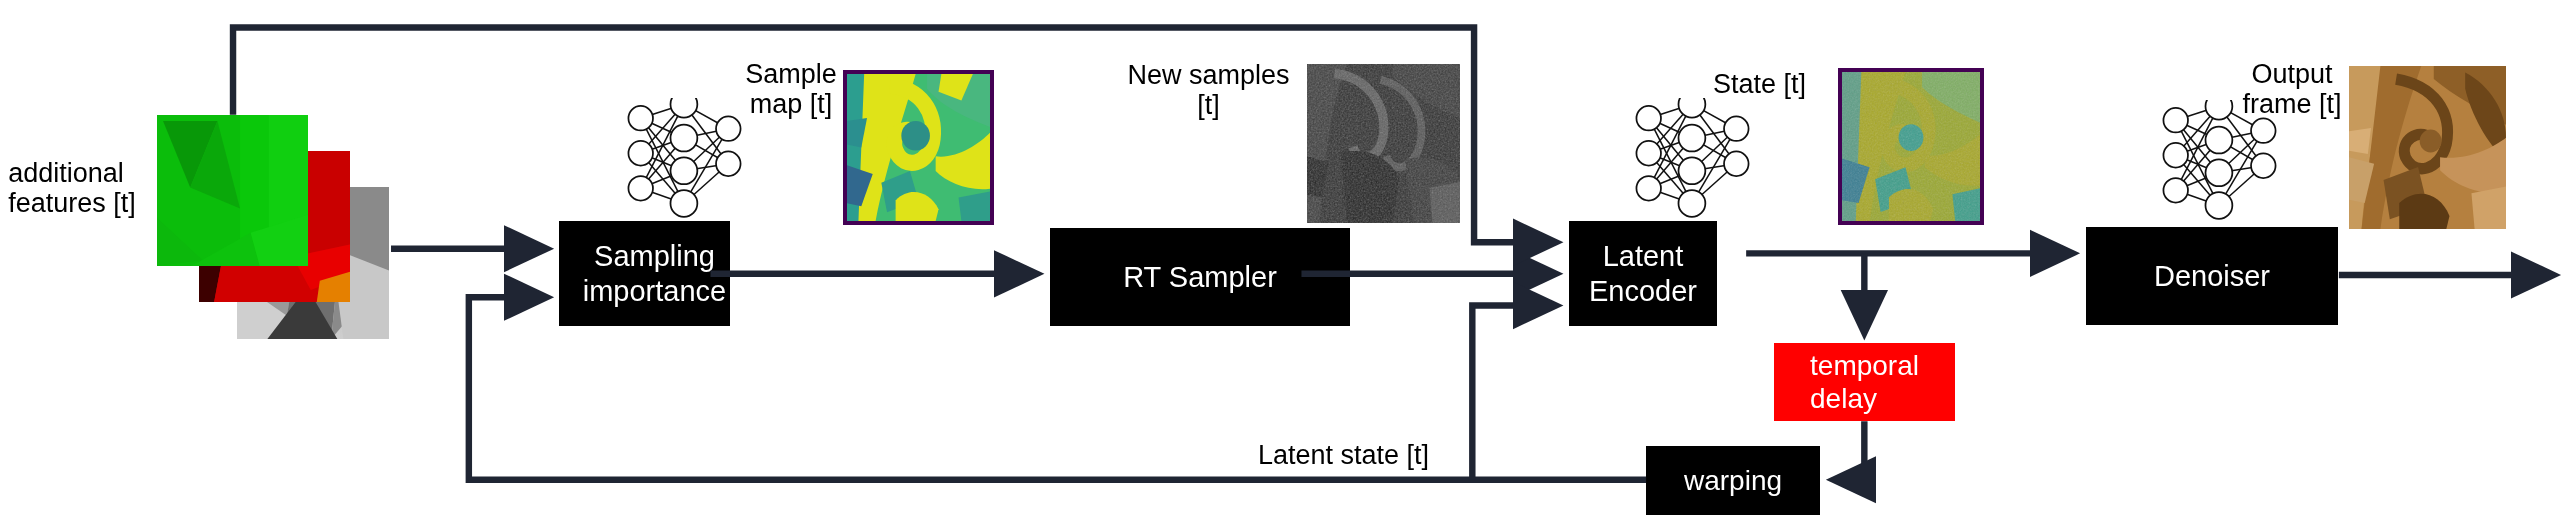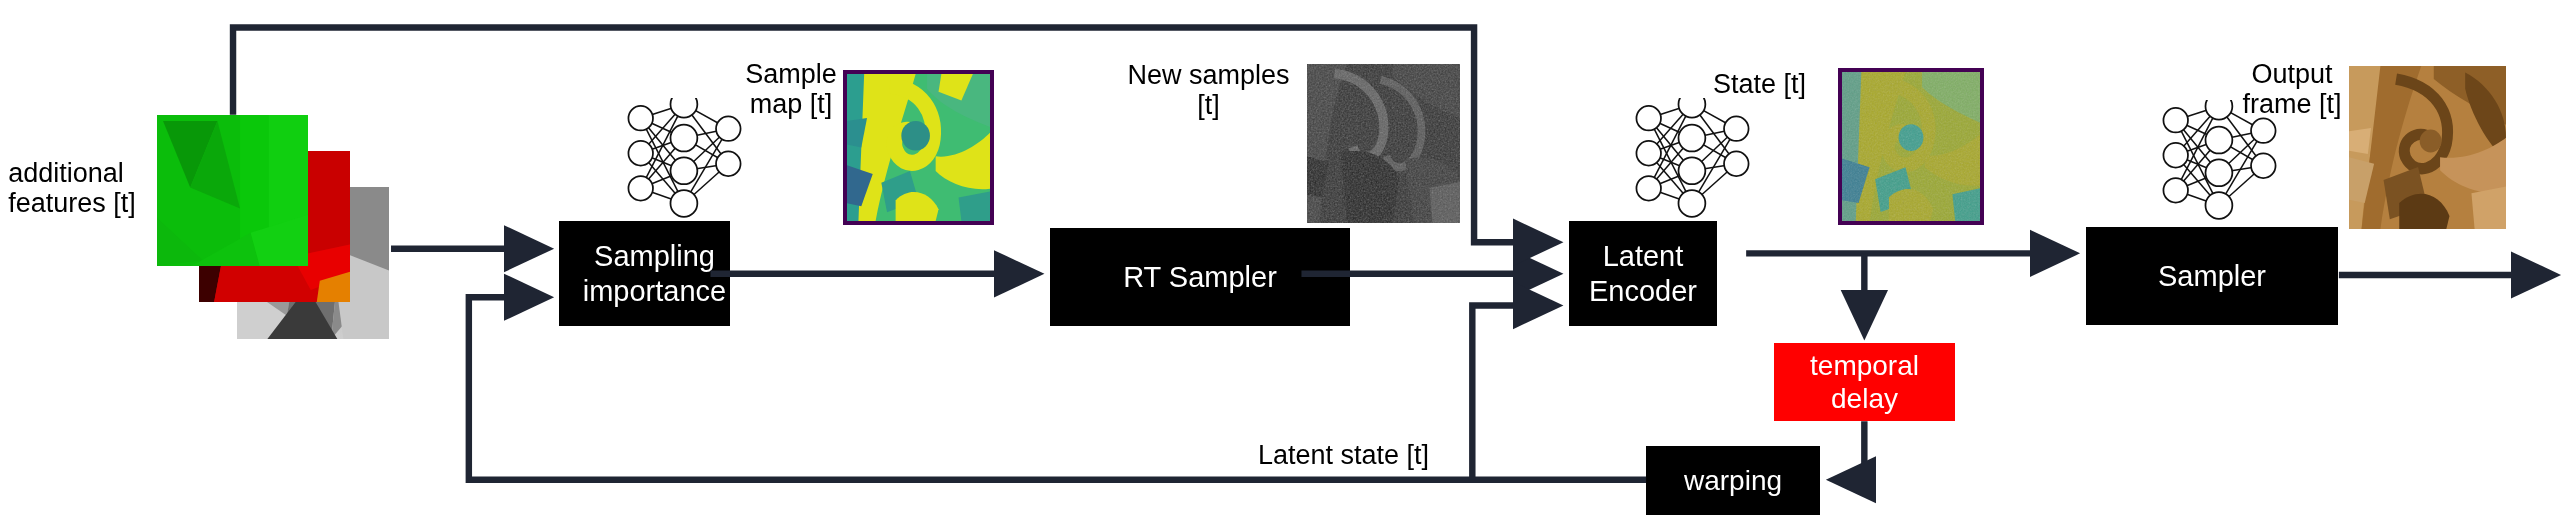--- a/index.html
+++ b/index.html
@@ -2,21 +2,21 @@
 <html style="font-size:9.4px"><head>
 <meta charset="utf-8">
 <style>
   html,body{margin:0;padding:0;background:#ffffff;}
   body{font-family:"Liberation Sans",sans-serif;}
   #stage{position:relative;width:2576px;height:519px;background:#ffffff;overflow:hidden;}
 
   .lbl{position:absolute;color:#000;font-size:27px;line-height:1.12;text-align:center;white-space:pre-line;font-family:"Liberation Sans",sans-serif;}
 
   .procbox{position:absolute;background:#000000;color:#ffffff;display:flex;align-items:center;justify-content:center;text-align:center;font-size:29px;line-height:1.18;white-space:pre-line;font-family:"Liberation Sans",sans-serif;}
-  .redbox{position:absolute;background:#ff0000;color:#ffffff;display:flex;align-items:center;justify-content:center;text-align:center;font-size:28px;line-height:1.18;white-space:pre-line;font-family:"Liberation Sans",sans-serif;}
+  .redbox{position:absolute;background:#ff0000;color:#ffffff;display:flex;align-items:center;justify-content:center;font-size:28px;line-height:1.18;white-space:pre-line;font-family:"Liberation Sans",sans-serif;}
 
   .thumb{position:absolute;overflow:hidden;}
   .thumb.bord{border:4.1px solid #440154;box-sizing:border-box;}
 
   svg.wires{position:absolute;left:0;top:0;width:2576px;height:519px;pointer-events:none;}
   svg.nn{position:absolute;}
 </style>
 </head>
 <body>
 
@@ -254,21 +254,21 @@
         <circle cx="56" cy="154" r="21"></circle>
       <circle cx="130" cy="10" r="23"></circle>
         <circle cx="130" cy="68" r="23"></circle>
         <circle cx="130" cy="124" r="23"></circle>
         <circle cx="130" cy="180" r="23"></circle>
       <circle cx="206" cy="52" r="21"></circle>
         <circle cx="206" cy="112" r="21"></circle>
     </g>
   </svg>
 
-  <div class="procbox" style="left:2086px;top:227px;width:252px;height:98px;">Sampler</div>
+  <div class="procbox" style="left:2086px;top:227px;width:252px;height:98px;">Denoiser</div>
 
   <div class="lbl" style="left:2219px;top:59px;width:146px;">Output
 frame [t]</div>
 
   <div class="thumb" style="left:2349px;top:66px;width:157px;height:163px;">
     <svg width="100%" height="100%" viewBox="0 0 100 100" preserveAspectRatio="none">
       <rect width="100" height="100" fill="#b5803f"></rect>
       <path d="M0,0 L26,0 C18,26 12,56 8,100 L0,100 Z" fill="#c79a5c"></path>
       <path d="M20,0 L46,0 C36,28 26,60 20,100 L8,100 Z" fill="#a06c2e"></path>
       <path d="M30,8 C54,12 66,28 62,48 C58,64 42,68 36,56 C32,46 44,38 52,44" fill="none" stroke="#6b4519" stroke-width="7"></path>

